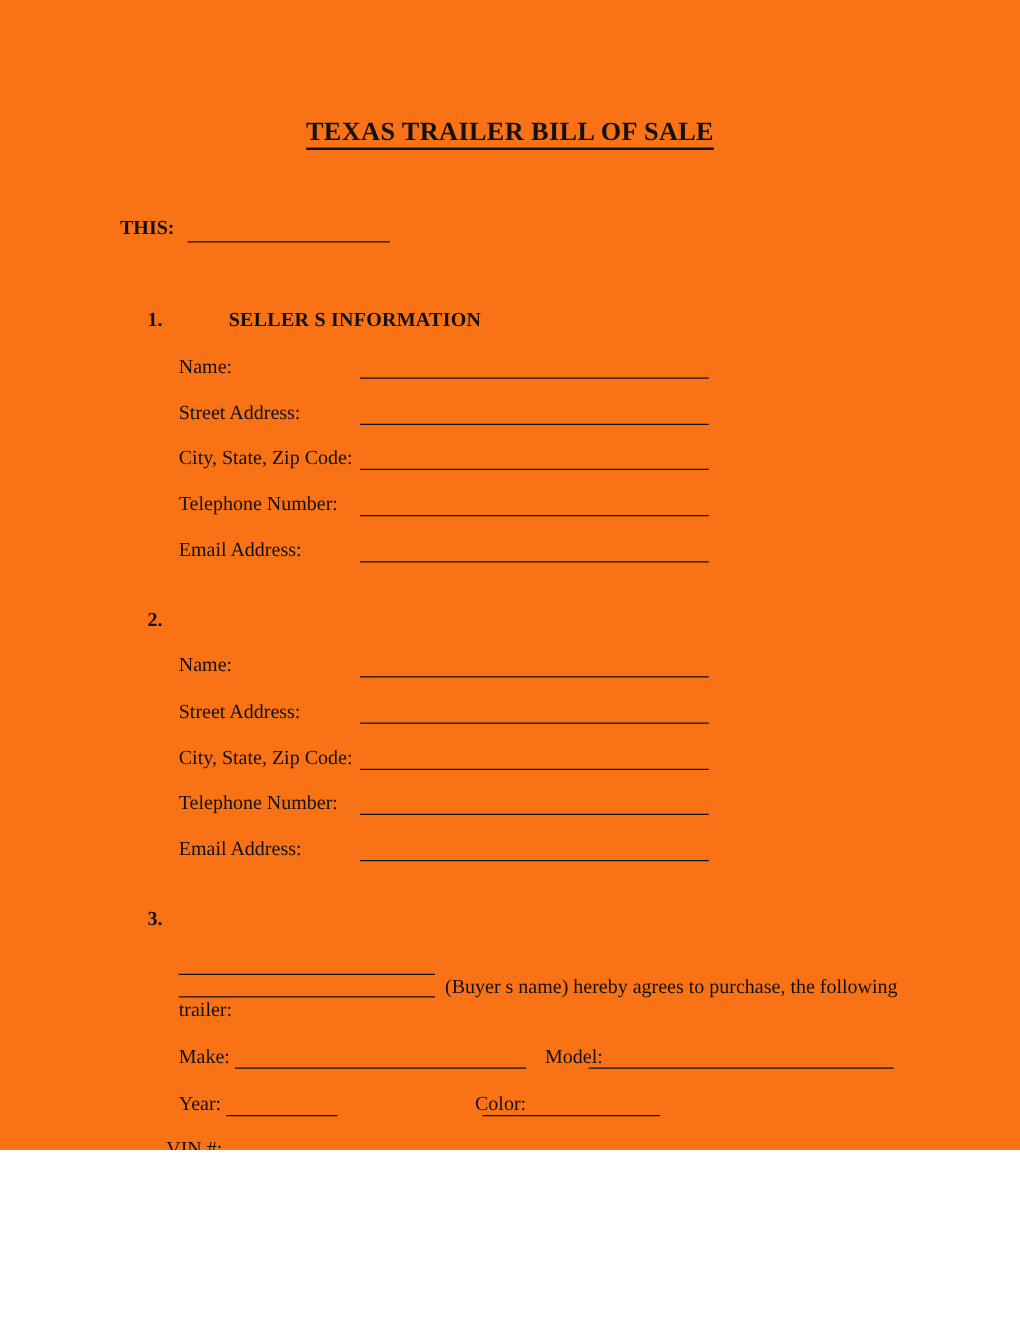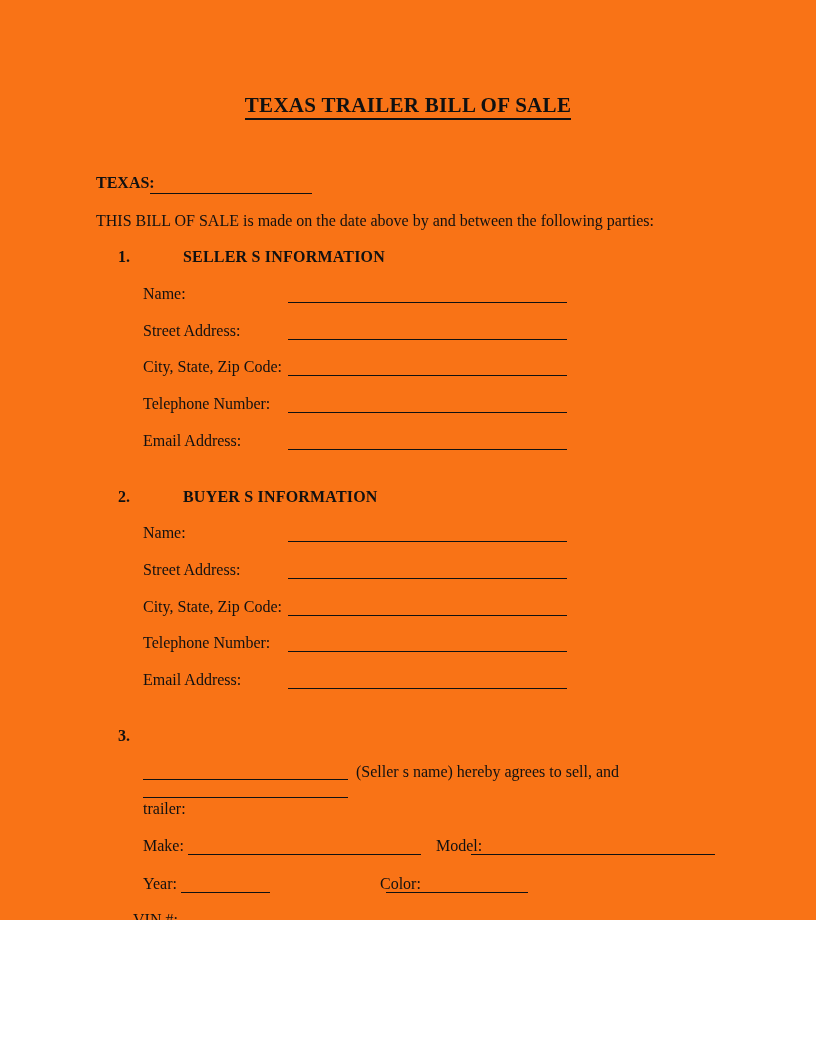--- a/index.html
+++ b/index.html
@@ -44,67 +44,65 @@
 </style>
 </head>
 <body>
 
 <div class="page">
 
   <div class="doc-title">
     <span>TEXAS TRAILER BILL OF SALE</span>
   </div>
 
-  <div class="abs bold" style="left:96px; top:174px;">TEXAS:</div>
+  <div class="abs bold" style="left:96px; top:174px;">THIS:</div>
   <div class="blank-line" style="left:150px; top:176px; width:162px;"></div>
 
-  <div class="abs" style="left:96px; top:212px;">THIS BILL OF SALE is made on the date above by and between the following parties:</div>
 
   <div class="sec-num" style="left:118px; top:248px;">1.</div>
   <div class="sec-head" style="left:143px; top:248px;">SELLER S INFORMATION</div>
 
   <div class="field-label" style="left:143px; top:285px;">Name:</div>
   <div class="blank-line" style="left:288px; top:285px; width:279px;"></div>
 
   <div class="field-label" style="left:143px; top:322px;">Street Address:</div>
   <div class="blank-line" style="left:288px; top:322px; width:279px;"></div>
 
   <div class="field-label" style="left:143px; top:358px;">City, State, Zip Code:</div>
   <div class="blank-line" style="left:288px; top:358px; width:279px;"></div>
 
   <div class="field-label" style="left:143px; top:395px;">Telephone Number:</div>
   <div class="blank-line" style="left:288px; top:395px; width:279px;"></div>
 
   <div class="field-label" style="left:143px; top:432px;">Email Address:</div>
   <div class="blank-line" style="left:288px; top:432px; width:279px;"></div>
 
   <div class="sec-num" style="left:118px; top:488px;">2.</div>
-  <div class="sec-head" style="left:143px; top:488px;">BUYER S INFORMATION</div>
 
   <div class="field-label" style="left:143px; top:524px;">Name:</div>
   <div class="blank-line" style="left:288px; top:524px; width:279px;"></div>
 
   <div class="field-label" style="left:143px; top:561px;">Street Address:</div>
   <div class="blank-line" style="left:288px; top:561px; width:279px;"></div>
 
   <div class="field-label" style="left:143px; top:598px;">City, State, Zip Code:</div>
   <div class="blank-line" style="left:288px; top:598px; width:279px;"></div>
 
   <div class="field-label" style="left:143px; top:634px;">Telephone Number:</div>
   <div class="blank-line" style="left:288px; top:634px; width:279px;"></div>
 
   <div class="field-label" style="left:143px; top:671px;">Email Address:</div>
   <div class="blank-line" style="left:288px; top:671px; width:279px;"></div>
 
   <div class="sec-num" style="left:118px; top:727px;">3.</div>
 
   <div class="blank-line" style="left:143px; top:762px; width:205px;"></div>
-  <div class="clause-text" style="left:356px; top:763px;">(Seller s name) hereby agrees to sell, and</div>
 
   <div class="blank-line" style="left:143px; top:780px; width:205px;"></div>
+  <div class="clause-text" style="left:356px; top:781px;">(Buyer s name) hereby agrees to purchase, the following</div>
 
   <div class="clause-text" style="left:143px; top:800px;">trailer:</div>
 
   <div class="field-label" style="left:143px; top:837px;">Make:</div>
   <div class="blank-line" style="left:188px; top:837px; width:233px;"></div>
   <div class="field-label" style="left:436px; top:837px;">Model:</div>
   <div class="blank-line" style="left:471px; top:837px; width:244px;"></div>
 
   <div class="field-label" style="left:143px; top:875px;">Year:</div>
   <div class="blank-line" style="left:181px; top:875px; width:89px;"></div>

